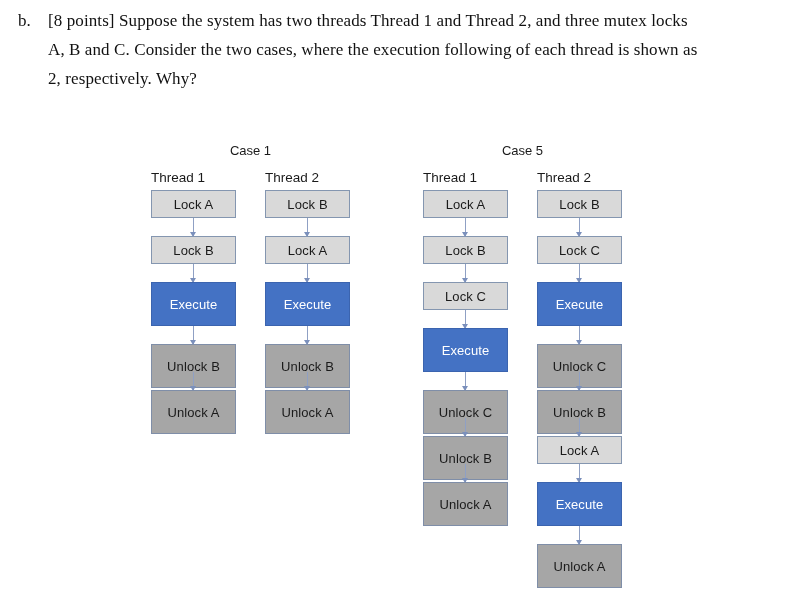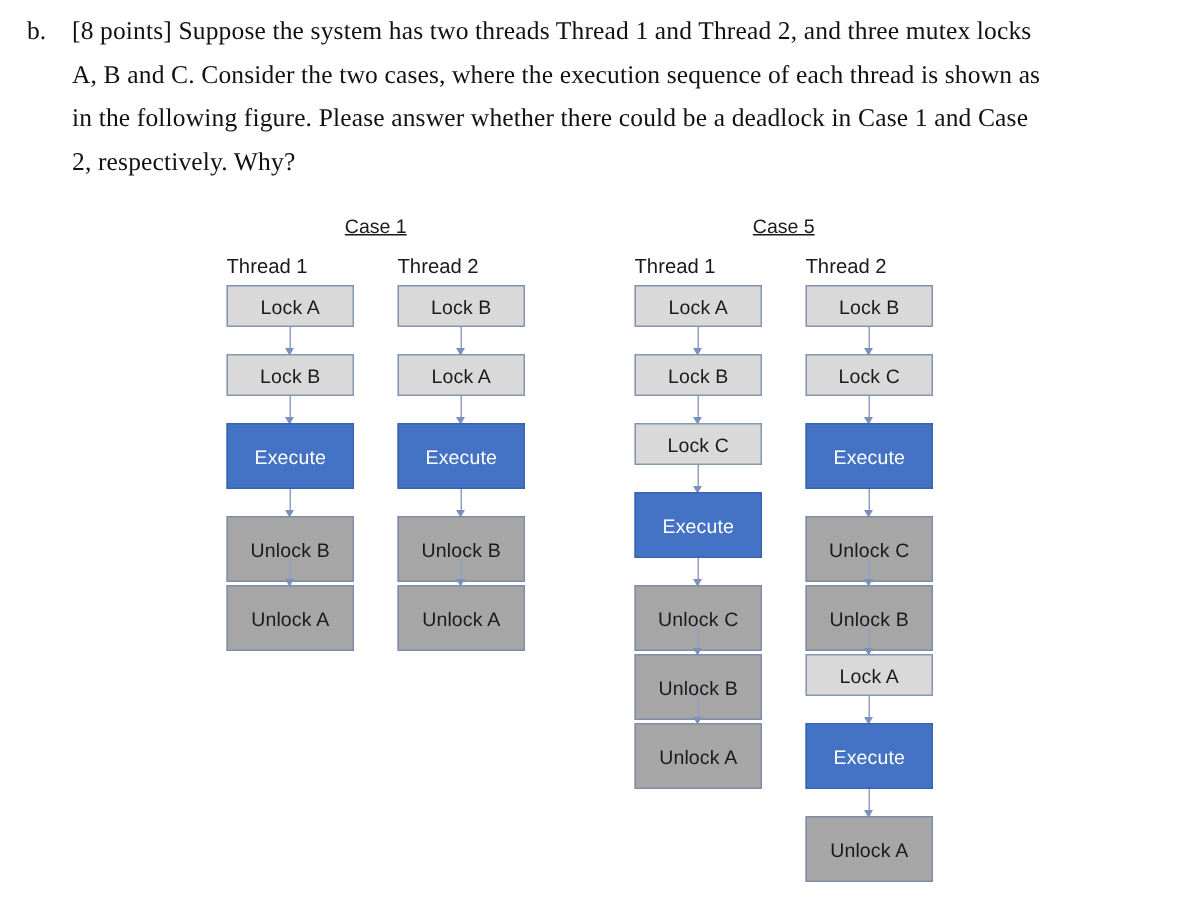--- a/index.html
+++ b/index.html
@@ -24,21 +24,21 @@
     letter-spacing:0.1px;
     font-family:Liberation Serif, serif;
   }
 
   
   #figure{position:absolute;left:0;top:132px;width:802px;height:480px;}
 
   .case-title{
     position:absolute;text-align:center;
     font-family:"Liberation Sans", sans-serif;
-    font-size:13px;color:#1a1a1a;text-decoration:underline;
+    font-size:13px;color:#1a1a1a;
   }
   .thread-title{
     position:absolute;
     font-family:"Liberation Sans", sans-serif;
     font-size:13.5px;color:#1a1a1a;
   }
 
   .col{position:absolute;}
 
   .node{
@@ -81,22 +81,21 @@
     border-top:5px solid #7B90BC;
   }
 </style>
 </head>
 <body>
 
 <div id="question">
   <div class="q-marker">b.</div>
   <div class="q-lines">
       <div class="q-line">[8 points] Suppose the system has two threads Thread 1 and Thread 2, and three mutex locks</div>
-      <div class="q-line">A, B and C. Consider the two cases, where the execution sequence of each thread is shown as</div>
-      <div class="q-line">in the following figure. Please answer whether there could be a deadlock in Case 1 and Case</div>
+      <div class="q-line">A, B and C. Consider the two cases, where the execution following of each thread is shown as</div>
       <div class="q-line">2, respectively. Why?</div>
     </div>
 </div>
 
 <div id="figure">
     <div class="case-title" style="left: 151px; top: 11px; width: 199px;">Case 1</div>
     <div class="thread-title" style="left: 151px; top: 38px; width: 85px;">Thread 1</div>
     <div class="col" style="left: 151px; top: 58px; width: 85px; height: 246px;">
       <div class="node lock" style="top: 0px;">Lock A</div>
       <div class="conn" style="top: 28px; height: 18px;">

